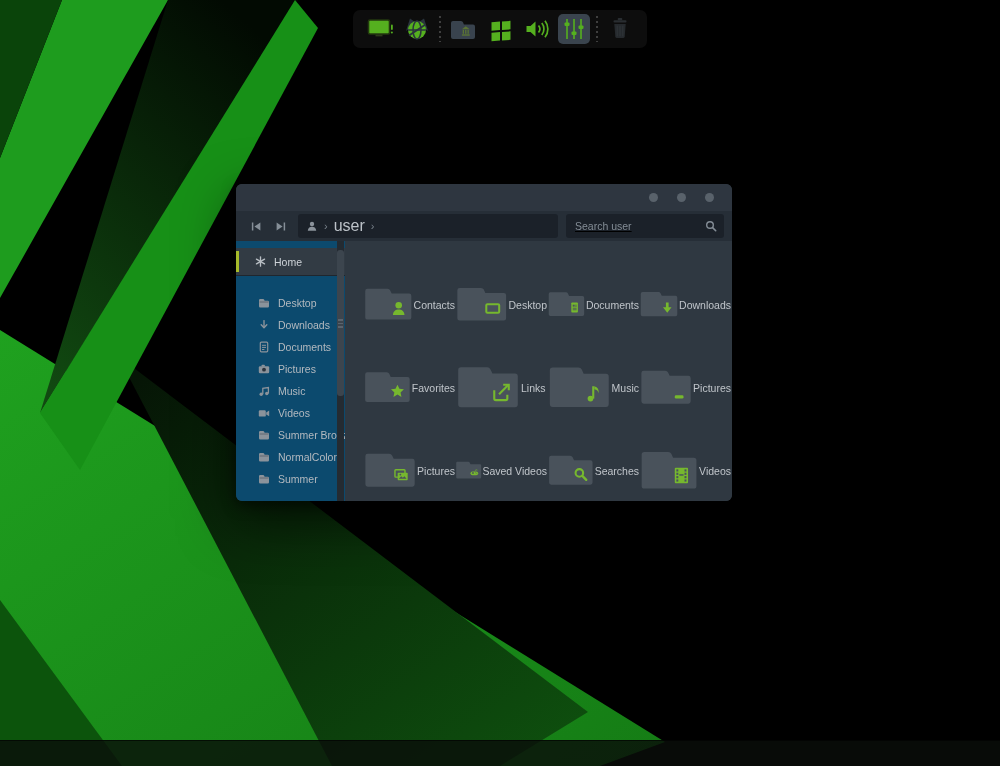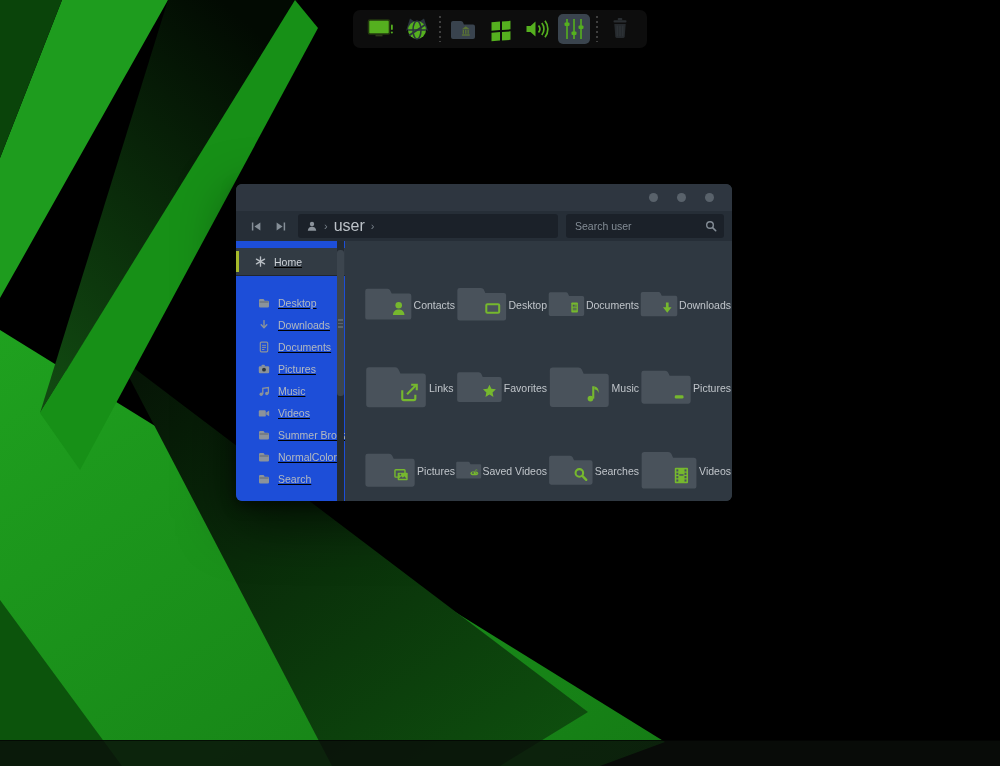--- a/index.html
+++ b/index.html
@@ -49,31 +49,31 @@
   .nav-btn svg{width:13px;height:13px;}
   .addressbar{
     margin-left:6px;flex:1;height:24px;background:#1b2129;border-radius:3px;
     display:flex;align-items:center;padding:0 8px;gap:6px;cursor:text;
   }
   .addressbar .crumb{font-size:16px;color:#bcc2c8;}
   .addressbar .crumb-sep{font-size:11px;color:#79828b;line-height:1;}
   .addressbar svg{width:12px;height:12px;color:#8b939b;flex:0 0 auto;}
   .searchbox{
     margin-left:8px;width:144px;height:24px;background:#1b2129;border-radius:3px;
-    display:flex;align-items:center;padding:0 7px;flex:0 0 auto;
+    display:flex;align-items:center;padding:0 7px;flex:0 0 auto;text-decoration:underline;
   }
   .searchbox input{
     flex:1;min-width:0;background:transparent;border:none;outline:none;
     font-family:"Liberation Sans",sans-serif;font-size:10.5px;color:#c6ccd2;
   }
   .searchbox input::placeholder{color:#848d96;}
   .searchbox svg{width:12px;height:12px;color:#848d96;flex:0 0 auto;}
   
   .main{position:relative;height:260px;display:flex;}
-  .sidebar{width:109px;flex:0 0 auto;background:#1d4ed8;box-sizing:border-box;text-decoration:underline;}
+  .sidebar{width:109px;flex:0 0 auto;background:#0c4a6e;box-sizing:border-box;}
   .side-home{
     margin-top:7px;height:27px;background:#323b44;border-bottom:1px solid #20262d;
     display:flex;align-items:center;gap:8px;padding-left:19px;position:relative;cursor:pointer;
   }
   .side-home::before{
     content:"";position:absolute;left:0;top:3px;bottom:3px;width:3px;background:#a6ba2b;
   }
   .side-home svg{width:11px;height:11px;color:#b9bfc5;}
   .side-home .lbl{font-size:10.5px;color:#ced3d8;}
   .side-list{margin-top:16px;}
@@ -489,21 +489,21 @@
             <svg aria-hidden="true">
               <use href="#sym-folder-small"></use>
             </svg>
             <span class="lbl">NormalColor</span>
           </div>
 
           <div class="side-item">
             <svg aria-hidden="true">
               <use href="#sym-folder-small"></use>
             </svg>
-            <span class="lbl">Search</span>
+            <span class="lbl">Summer</span>
           </div>
         </div>
     </div>
 
     <div class="scrollbar">
       <div class="scroll-thumb">
         <div class="scroll-grip"></div>
       </div>
     </div>
 
@@ -537,31 +537,31 @@
           <svg class="tile-folder" viewBox="0 0 68 52" aria-hidden="true">
             <path class="body" d="M3,8.5 q0,-3 3,-3 h27 q2.6,0 3.6,2.2 l2,4.3 h23.4 q3,0 3,3 v29 q0,3 -3,3 h-56 q-3,0 -3,-3 Z"></path>
             <use class="glyph" x="36" y="20" width="24" height="24" href="#sym-download"></use>
           </svg>
           <span class="lbl">Downloads</span>
         </div>
 
         <div class="tile">
           <svg class="tile-folder" viewBox="0 0 68 52" aria-hidden="true">
             <path class="body" d="M3,8.5 q0,-3 3,-3 h27 q2.6,0 3.6,2.2 l2,4.3 h23.4 q3,0 3,3 v29 q0,3 -3,3 h-56 q-3,0 -3,-3 Z"></path>
+            <use class="glyph" x="36" y="20" width="24" height="24" href="#sym-star"></use>
+          </svg>
+          <span class="lbl">Favorites</span>
+        </div>
+
+        <div class="tile">
+          <svg class="tile-folder" viewBox="0 0 68 52" aria-hidden="true">
+            <path class="body" d="M3,8.5 q0,-3 3,-3 h27 q2.6,0 3.6,2.2 l2,4.3 h23.4 q3,0 3,3 v29 q0,3 -3,3 h-56 q-3,0 -3,-3 Z"></path>
             <use class="glyph" x="36" y="20" width="24" height="24" href="#sym-share"></use>
           </svg>
           <span class="lbl">Links</span>
-        </div>
-
-        <div class="tile">
-          <svg class="tile-folder" viewBox="0 0 68 52" aria-hidden="true">
-            <path class="body" d="M3,8.5 q0,-3 3,-3 h27 q2.6,0 3.6,2.2 l2,4.3 h23.4 q3,0 3,3 v29 q0,3 -3,3 h-56 q-3,0 -3,-3 Z"></path>
-            <use class="glyph" x="36" y="20" width="24" height="24" href="#sym-star"></use>
-          </svg>
-          <span class="lbl">Favorites</span>
         </div>
 
         <div class="tile">
           <svg class="tile-folder" viewBox="0 0 68 52" aria-hidden="true">
             <path class="body" d="M3,8.5 q0,-3 3,-3 h27 q2.6,0 3.6,2.2 l2,4.3 h23.4 q3,0 3,3 v29 q0,3 -3,3 h-56 q-3,0 -3,-3 Z"></path>
             <use class="glyph" x="36" y="20" width="24" height="24" href="#sym-music"></use>
           </svg>
           <span class="lbl">Music</span>
         </div>
 

